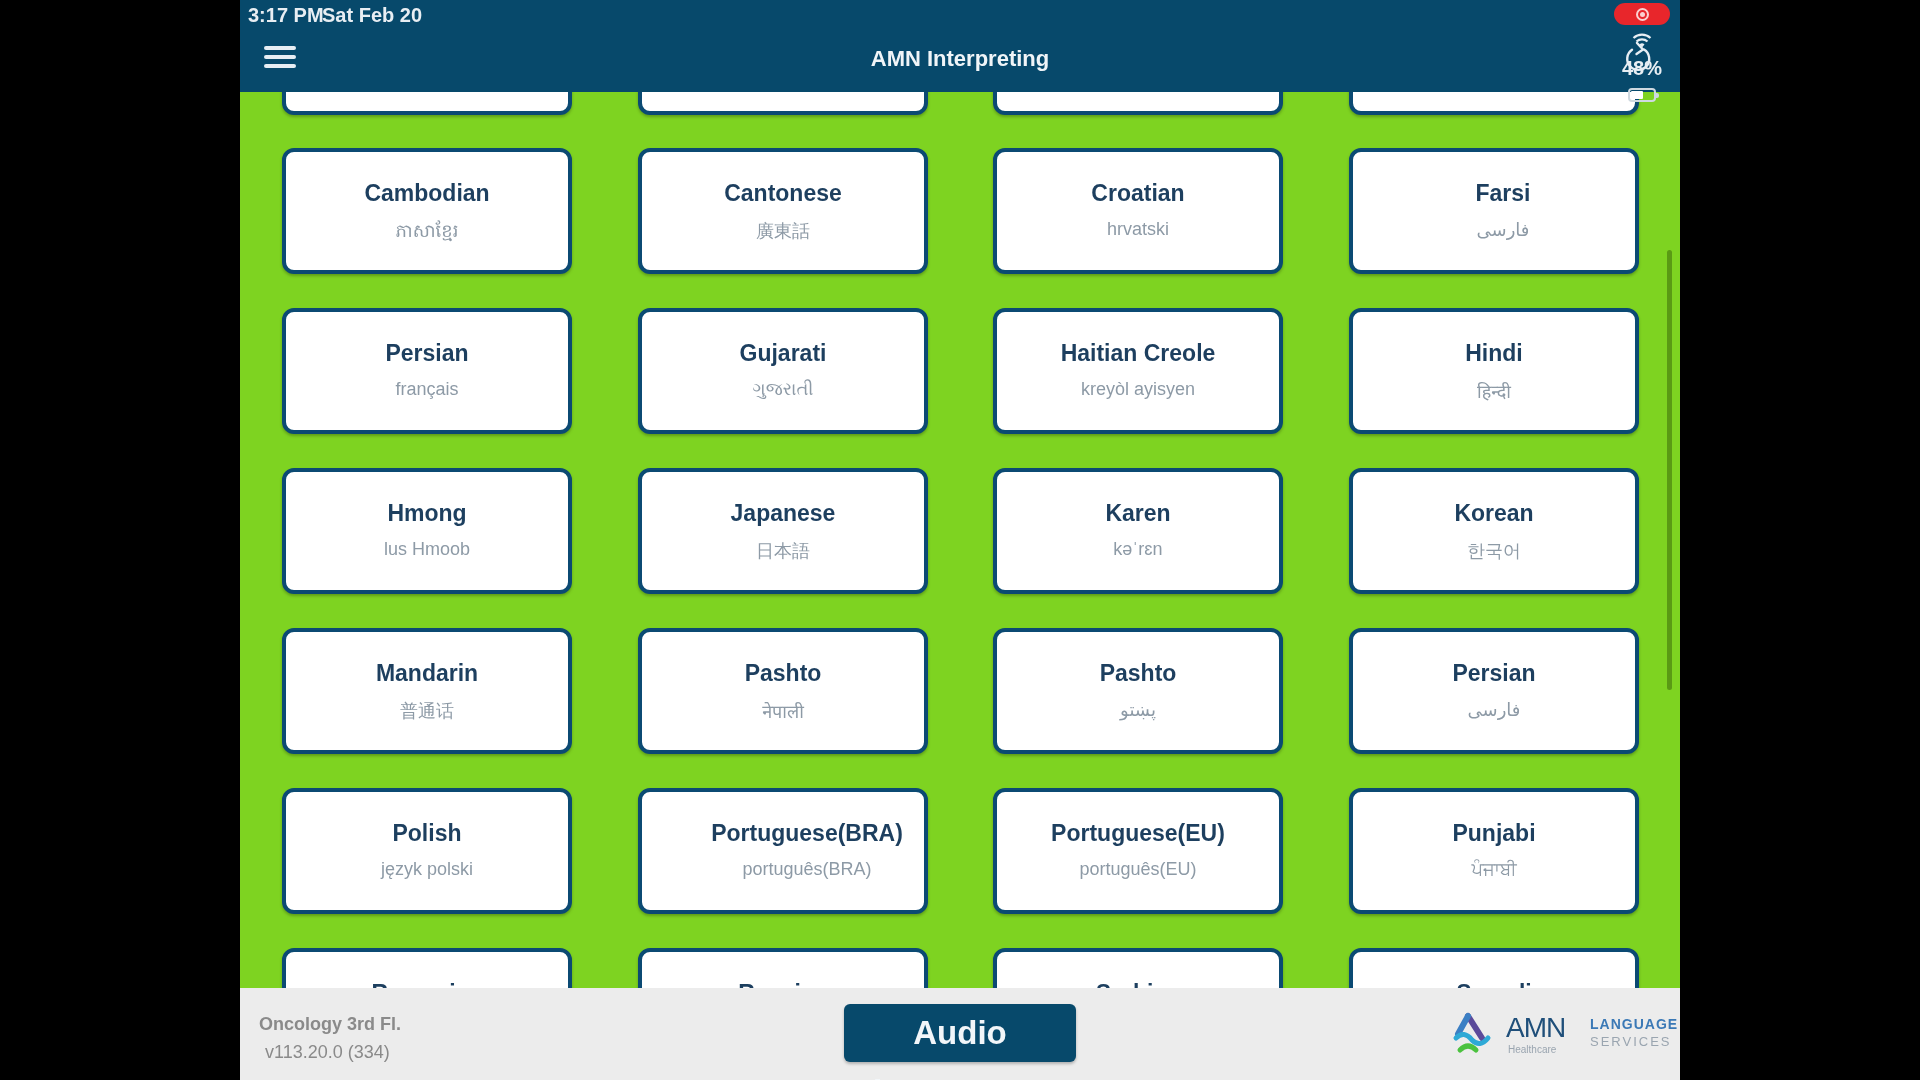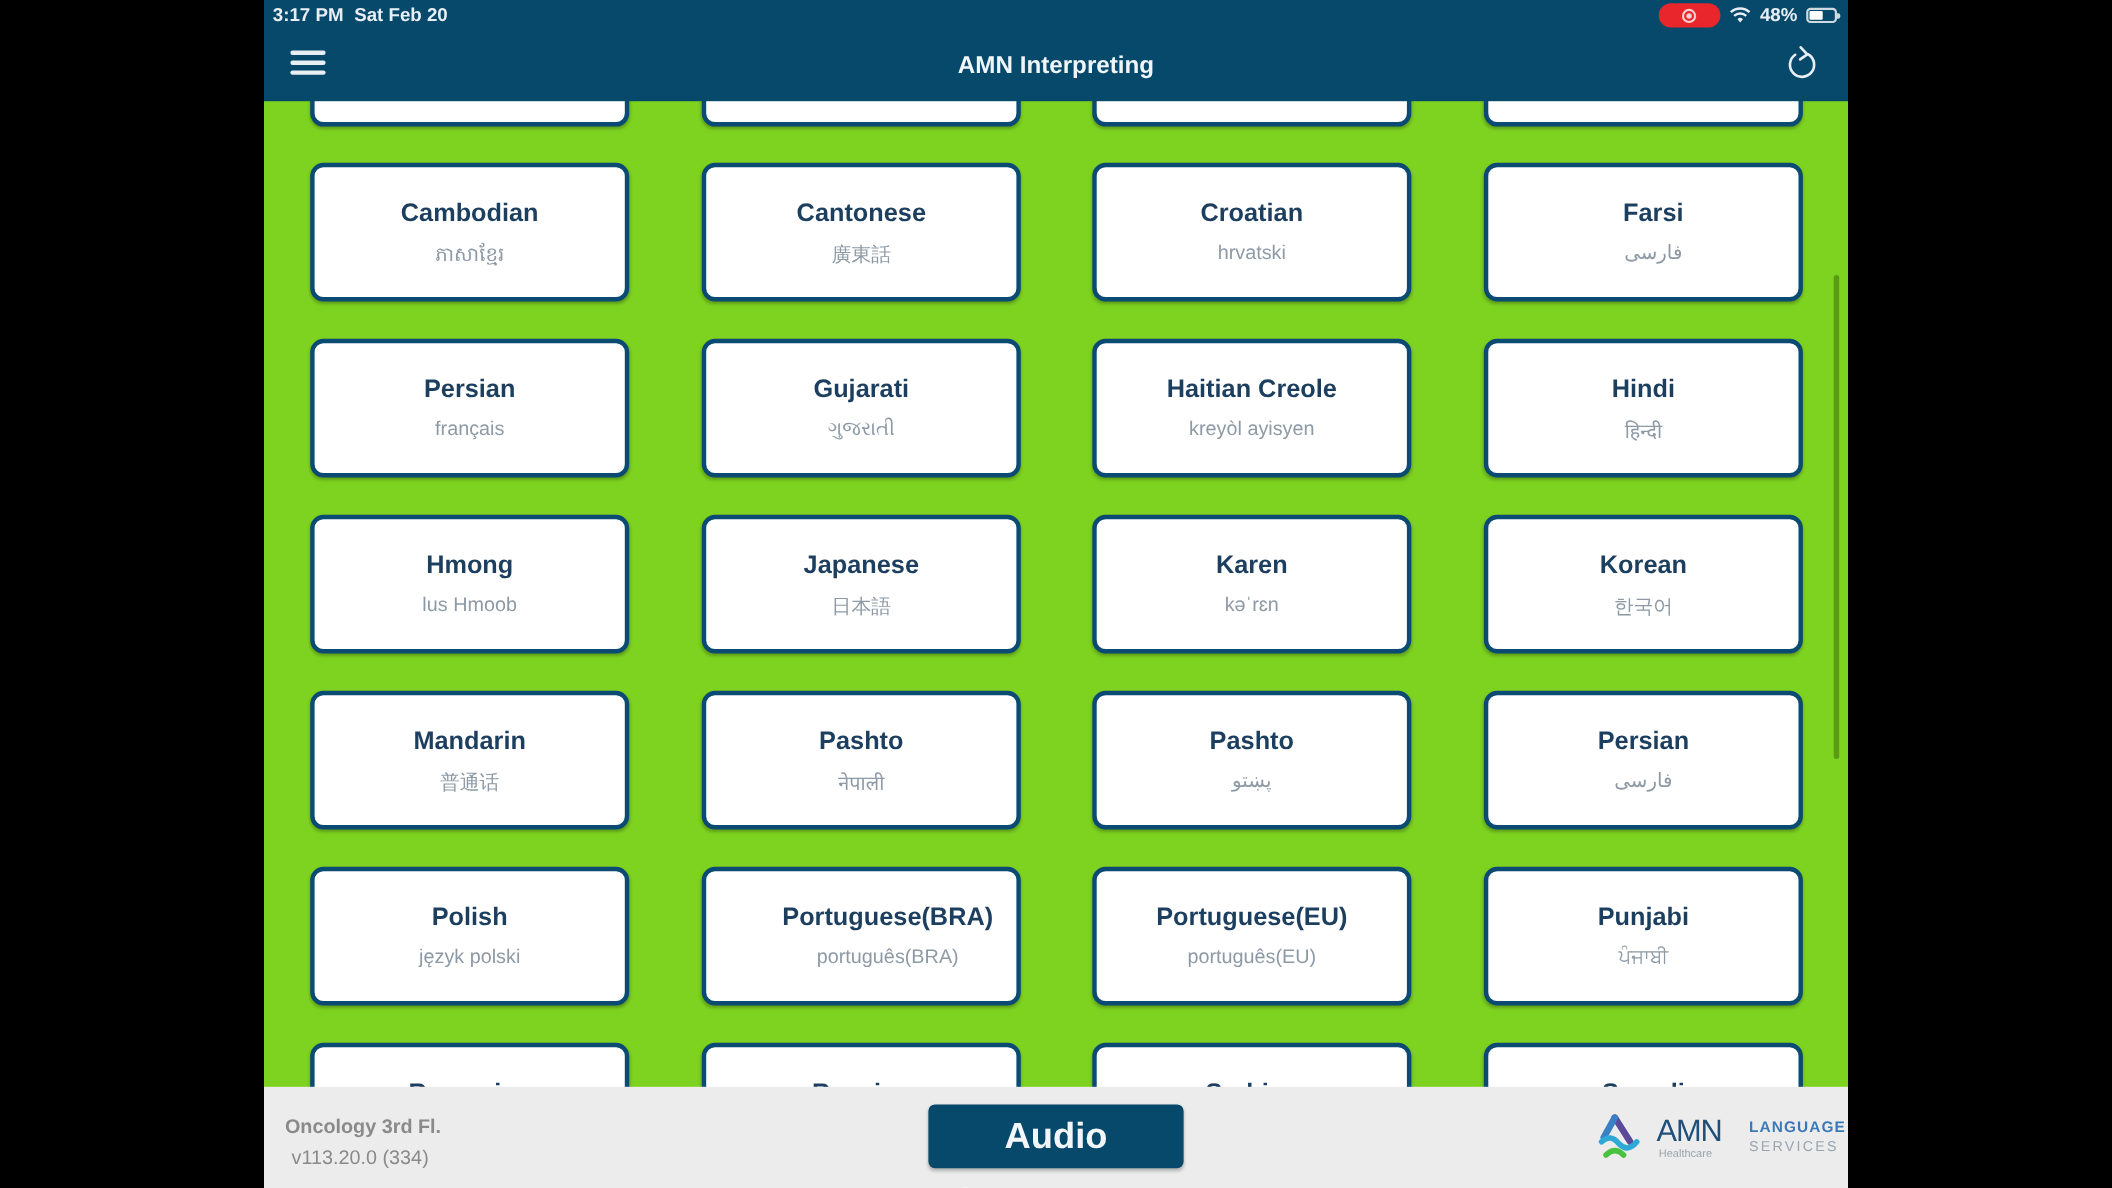--- a/index.html
+++ b/index.html
@@ -1,22 +1,22 @@
 <!DOCTYPE html>
 <html><head>
 <meta charset="utf-8">
 <style>
   * { box-sizing: border-box; margin: 0; padding: 0; }
   html, body { width: 1920px; height: 1080px; background: #000; overflow: hidden; font-family: "Liberation Sans", "DejaVu Sans", sans-serif; }
   .device { position: absolute; left: 240px; top: 0; width: 1440px; height: 1080px; background: #7ed321; overflow: hidden; }
   .header { position: absolute; left: 0; top: 0; width: 1440px; height: 92px; background: #07496b; z-index: 5; }
-  .statusbar { position: absolute; left: 0; top: 0; width: 100%; height: 26px; color: #e8eef3; font-size: 17px; font-weight: bold; }
+  .statusbar { position: absolute; left: 0; top: 0; width: 100%; height: 26px; color: #e8eef3; font-size: 20px; font-weight: bold; }
   .status-time { position: absolute; left: 8px; top: 4px; }
   .status-date { position: absolute; left: 82px; top: 4px; }
-  .status-right { position: absolute; right: 10px; top: 3px; display: flex; align-items: center; gap: 8px; }
+  .status-right { position: absolute; right: 10px; top: 3px; display: flex; align-items: center; gap: 8px; flex-direction: column; }
   .rec-pill { width: 56px; height: 22px; border-radius: 11px; background: #e8262b; display: flex; align-items: center; justify-content: center; }
   .rec-dot { width: 13px; height: 13px; border-radius: 50%; border: 2px solid #fbd0d0; display:flex; align-items:center; justify-content:center; }
   .rec-dot::after { content:""; width:5px; height:5px; border-radius:50%; background:#fbd0d0; }
   .wifi { width: 20px; height: 16px; }
   .battery { width: 28px; height: 14px; border: 2px solid #cfd9e0; border-radius: 4px; position: relative; }
   .battery::after { content:""; position:absolute; right:-5px; top:3px; width:3px; height:5px; background:#cfd9e0; border-radius:0 2px 2px 0; }
   .battery-fill { position:absolute; left:1px; top:1px; bottom:1px; background:#fff; border-radius:1px; }
   .menu-btn { position: absolute; left: 24px; top: 46px; width: 32px; height: 26px; cursor: pointer; }
   .menu-btn span { display:block; height:4px; background:#e7eef4; border-radius:2px; margin-bottom:5px; }
   .title { position: absolute; left: 0; right: 0; top: 46px; text-align: center; color: #f0f5f8; font-size: 22px; font-weight: bold; }

